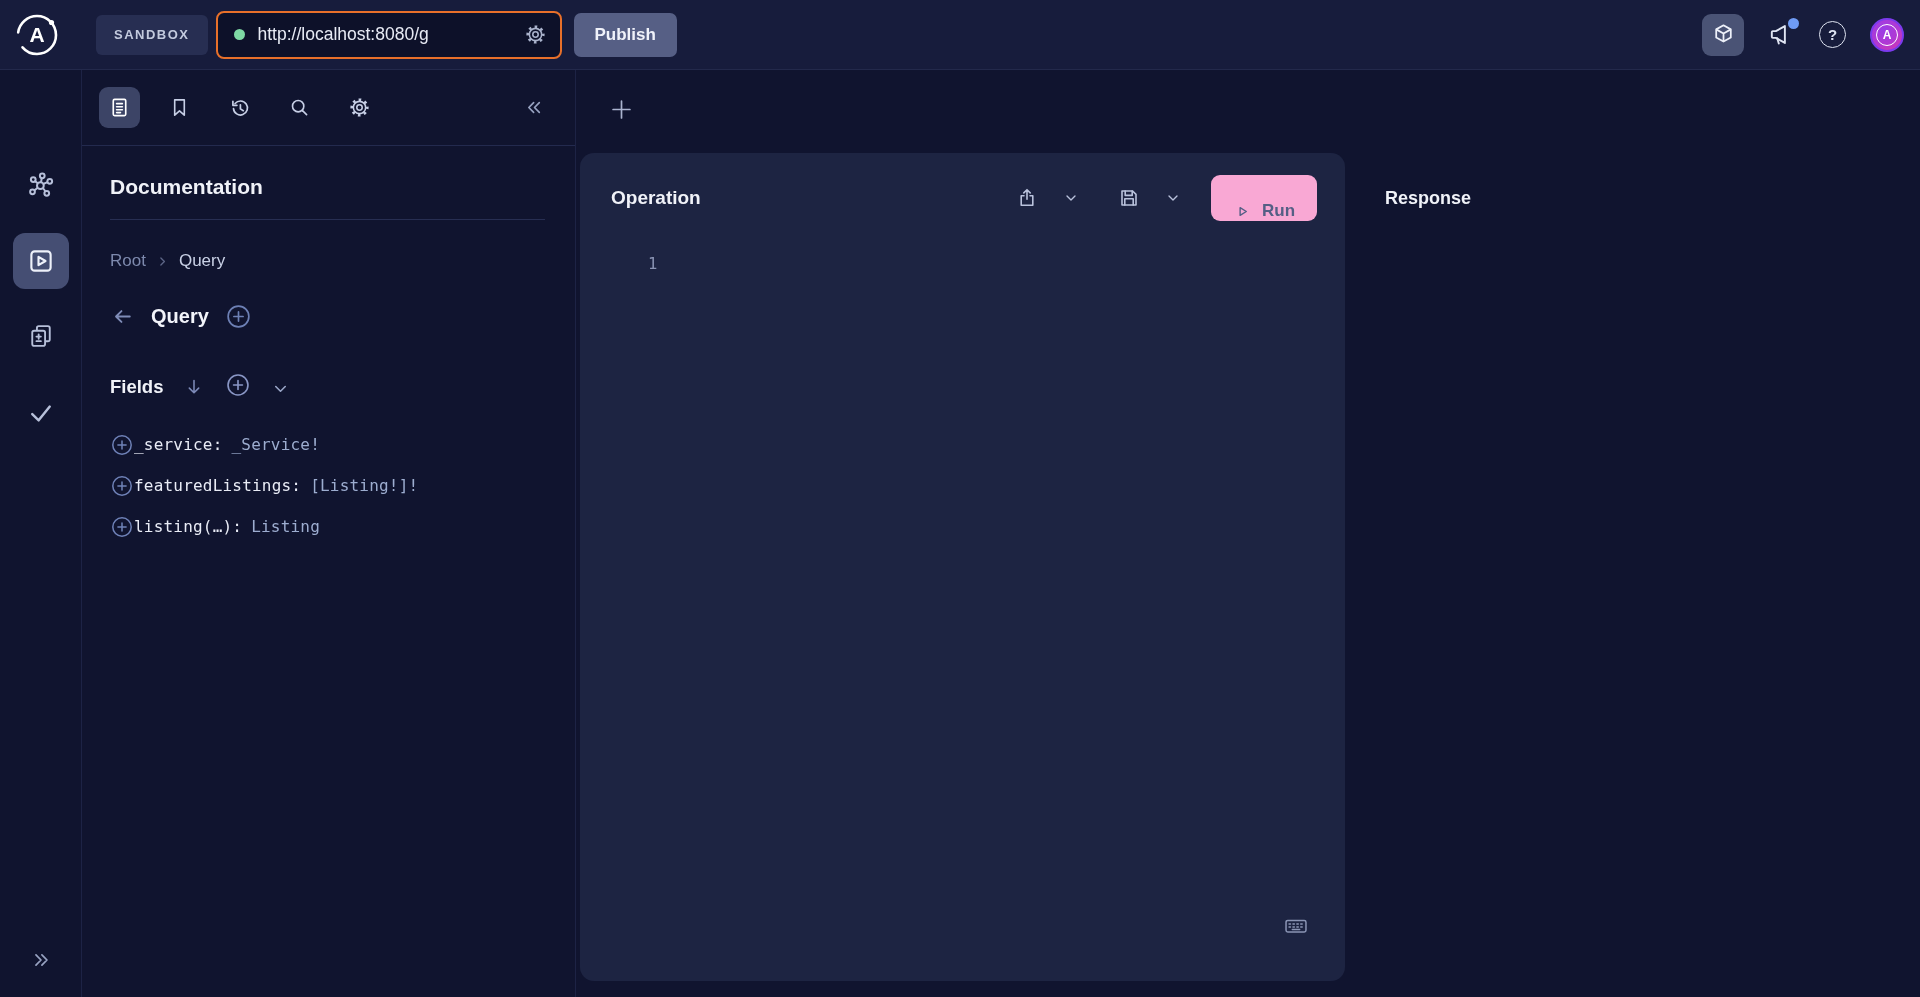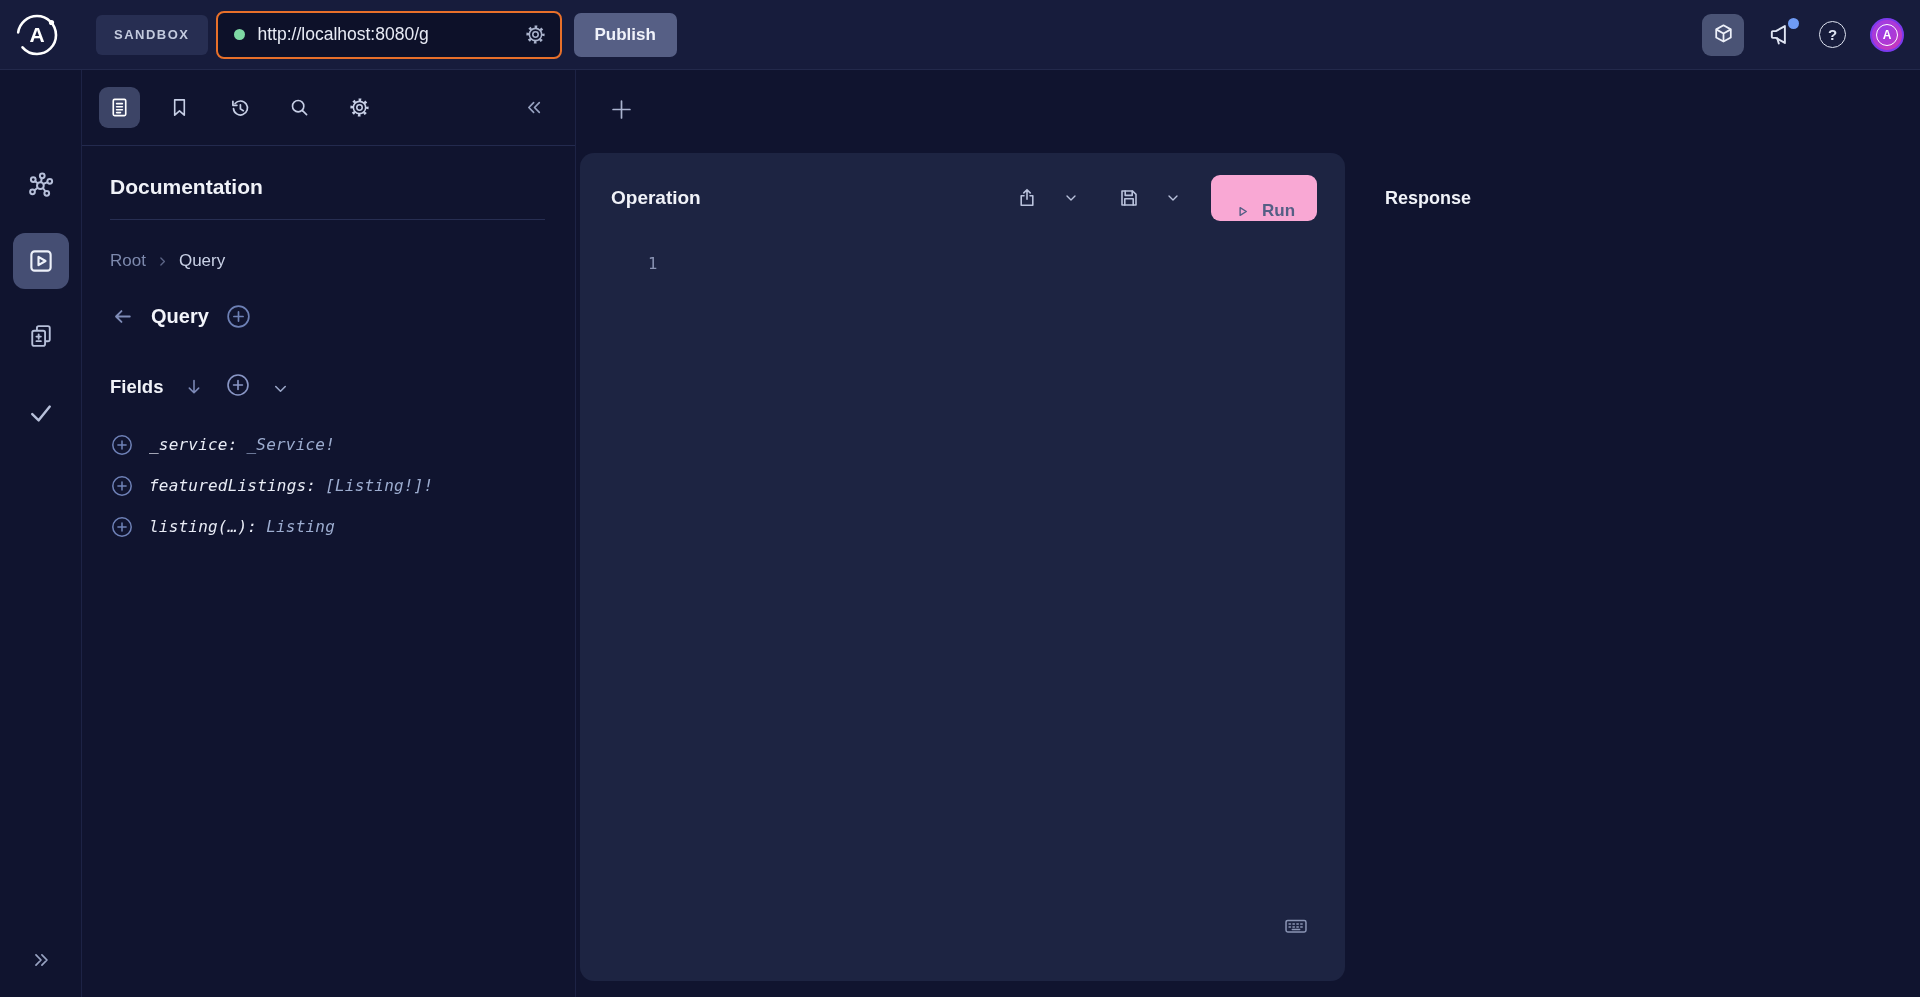--- a/index.html
+++ b/index.html
@@ -96,21 +96,21 @@
   .crumb-sep{ color:#5d6687; }
   .crumb-cur{ color:#c9d1e6; }
   .query-row{ margin-top:32px; display:flex; align-items:center; gap:16px; }
   .back-arrow{ color:#7f8cb8; cursor:pointer; }
   .query-title{ font-size:20px; font-weight:700; color:#f2f4fa; }
   .plus-circle{ color:#6d80b5; cursor:pointer; }
   .fields-row{ margin-top:42px; display:flex; align-items:flex-end; gap:20px; }
   .fields-title{ font-size:18.5px; font-weight:700; color:#f0f2f8; }
   .muted-ic{ color:#7d8ab8; cursor:pointer; }
   .field-list{ margin-top:26px; }
-  .field-row{ height:41px; display:flex; align-items:center; gap:15px; cursor:pointer;font-style:italic; }
+  .field-row{ height:41px; display:flex; align-items:center; cursor:pointer; }
   .field-code{ font-family:"DejaVu Sans Mono", monospace; font-size:16px; letter-spacing:.2px; }
   .field-name{ color:#e9ecf6; }
   .field-type{ color:#9dadd0; margin-left:9px; }
 
   
   .workspace{ flex:1; display:flex; flex-direction:column; min-width:0; }
   .tabrow{ height:76px; flex:none; display:flex; align-items:flex-end; padding-left:2px; }
   .tab{
     width:174px; height:62px; border:1px solid #3a4268; border-bottom:none;
     border-radius:10px 10px 0 0; display:flex; align-items:center;

